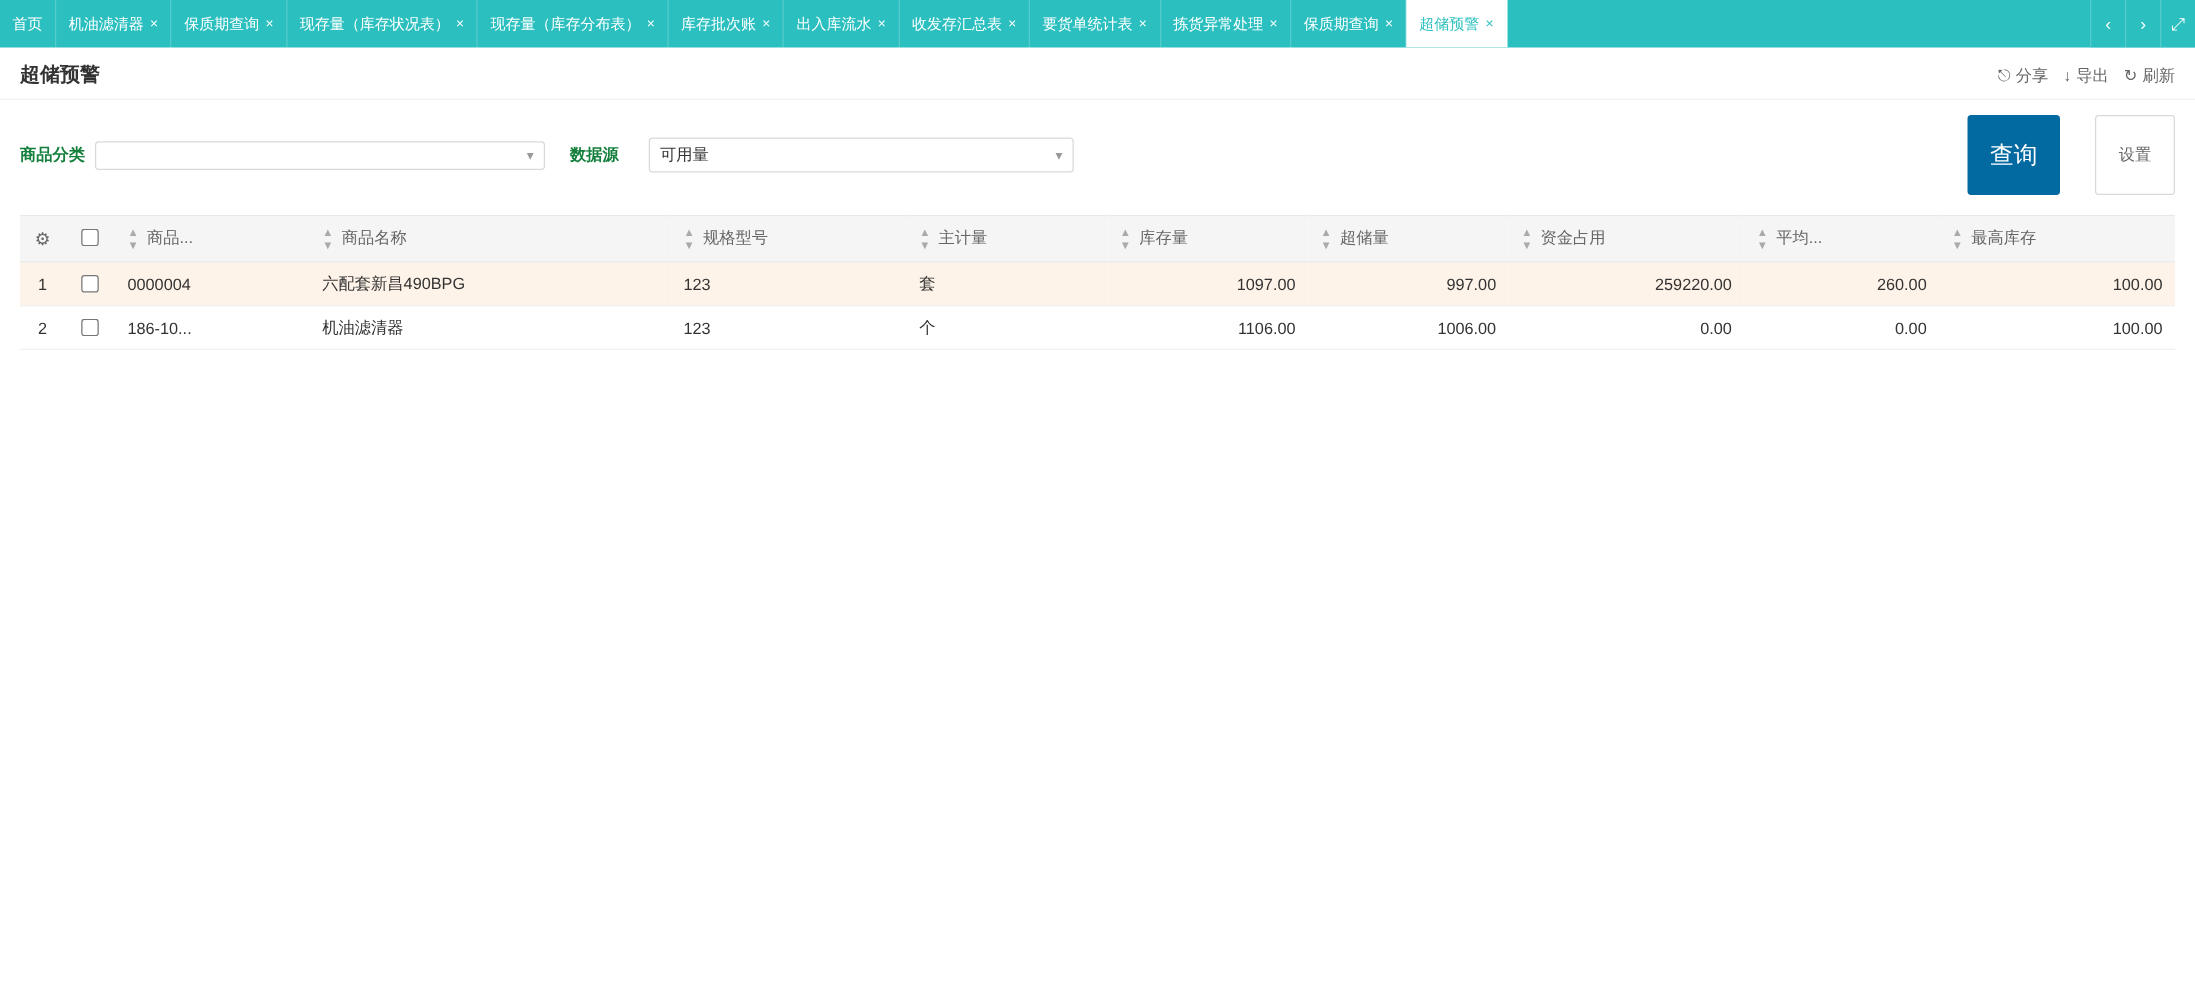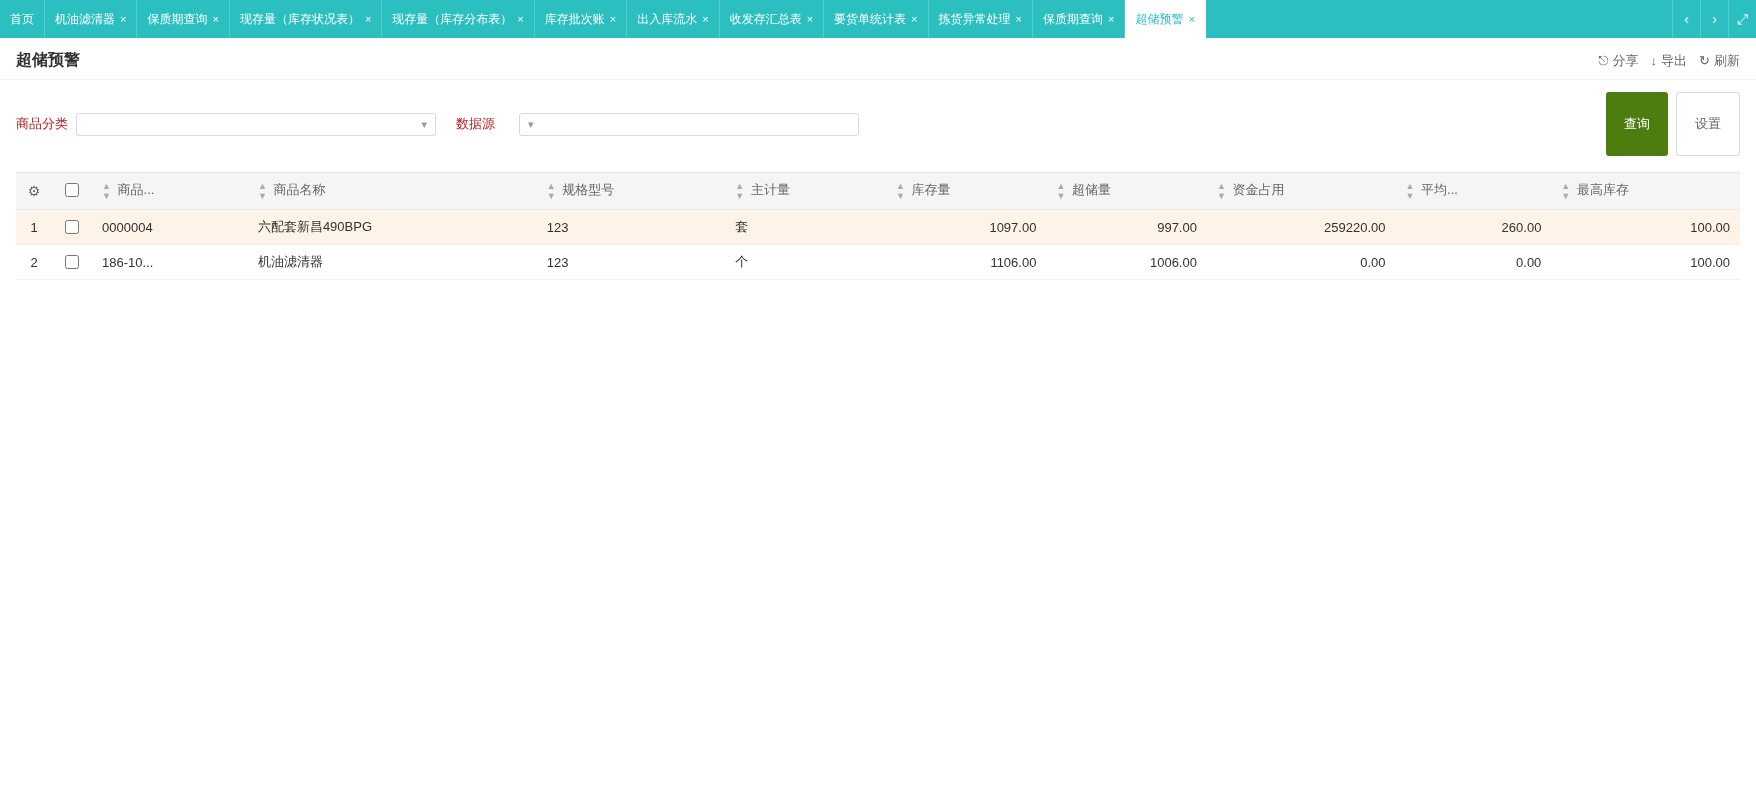--- a/index.html
+++ b/index.html
@@ -87,22 +87,23 @@
       padding: 12px 16px;
       gap: 20px;
       background: #fff;
     }
     .filter-item {
       display: flex;
       align-items: center;
       gap: 8px;
     }
     .filter-label {
-      color: #b91c1c;
+      color: #15803d;
       white-space: nowrap;
+      font-weight: bold;
     }
     .filter-select {
       display: flex;
       align-items: center;
       border: 1px solid #d9d9d9;
       border-radius: 3px;
       padding: 4px 8px;
       min-width: 360px;
       cursor: pointer;
       background: #fff;
@@ -123,36 +124,37 @@
       display: flex;
       align-items: center;
       gap: 24px;
     }
     .filter-btn-group {
       margin-left: auto;
       display: flex;
       gap: 8px;
     }
     .btn-query {
-      background: #4d7c0f;
+      background: #0369a1;
       color: #fff;
       border: none;
       border-radius: 3px;
       padding: 6px 18px;
       cursor: pointer;
-      font-size: 13px;
+      font-size: 19px;
     }
     .btn-settings {
       background: #fff;
       color: #666;
       border: 1px solid #d9d9d9;
       border-radius: 3px;
       padding: 22px 18px;
       cursor: pointer;
       font-size: 13px;
+      margin-left: 20px;
     }
 
     
     .table-container {
       padding: 0 16px;
       margin-top: 4px;
     }
     table {
       width: 100%;
       border-collapse: collapse;
@@ -296,20 +298,21 @@
   <div class="filter-item">
     <span class="filter-label">商品分类</span>
     <div class="filter-select">
       <span class="filter-select-text"></span>
       <span class="filter-select-arrow">▾</span>
     </div>
   </div>
   <div class="filter-datasource">
     <span class="filter-label">数据源</span>
     <div class="filter-select filter-select-sm">
+      <span class="filter-select-text datasource-val">可用量</span>
       <span class="filter-select-arrow">▾</span>
     </div>
   </div>
   <div class="filter-btn-group">
     <button class="btn-query">查询</button>
     <button class="btn-settings">设置</button>
   </div>
 </div>
 
 <div class="table-container">

